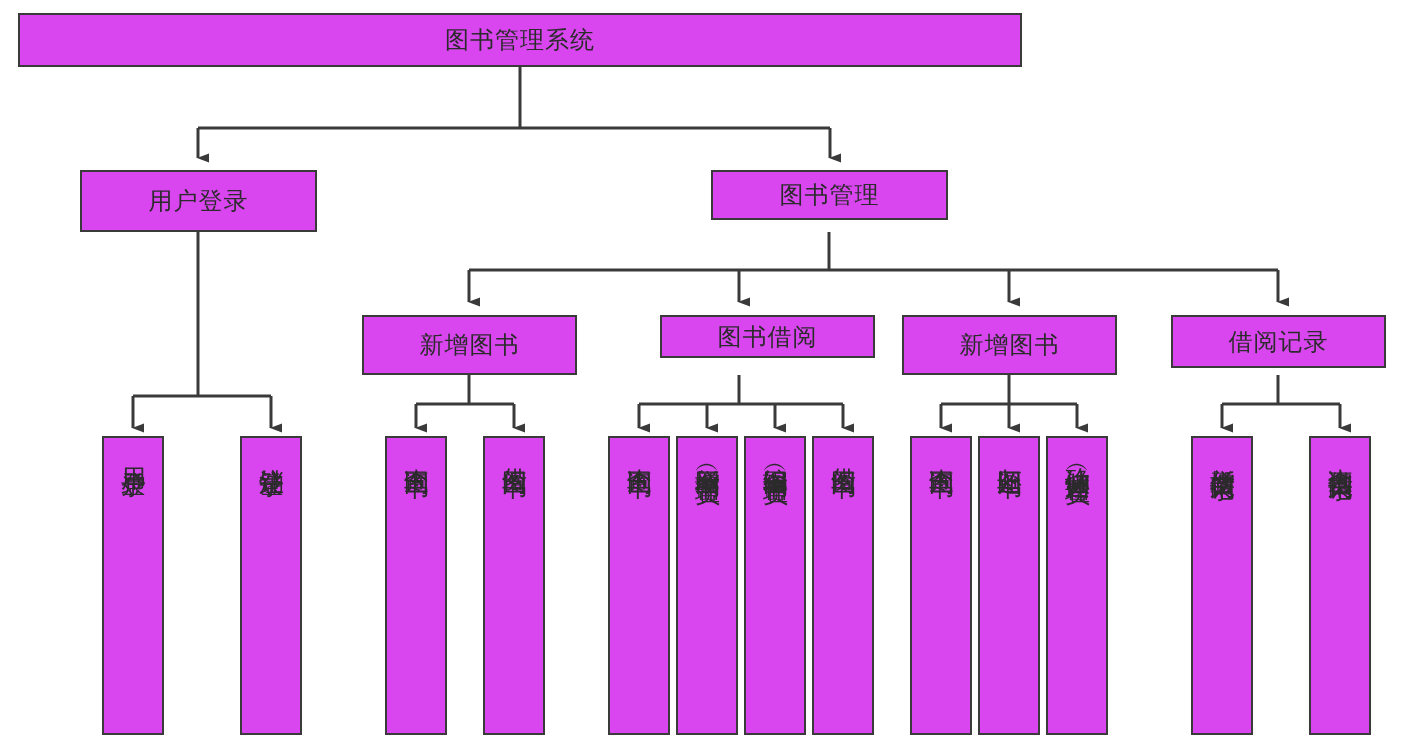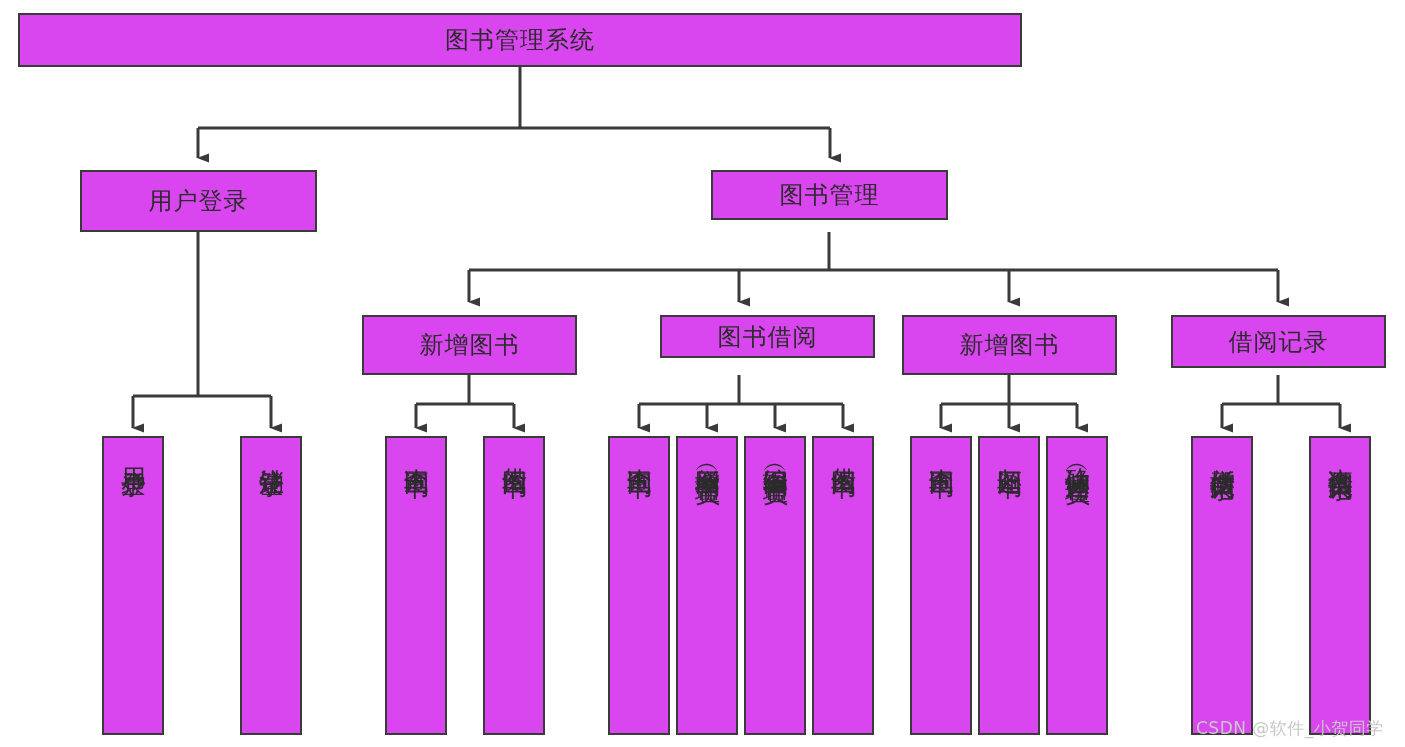--- a/index.html
+++ b/index.html
@@ -177,15 +177,14 @@
     <span class="vtext">确认归还（管理员）</span>
   </div>
 
   <div class="node vert" style="left:1191px; top:436px; width:62px; height:299px;">
     <span class="vtext">新增借阅记录</span>
   </div>
   <div class="node vert" style="left:1309px; top:436px; width:62px; height:299px;">
     <span class="vtext">查询借阅记录</span>
   </div>
 
-  <div class="watermark" style="left:1196px; top:717px;">CSDN @软件_小贺同学</div>
 
 </div>
 
 </body></html>

